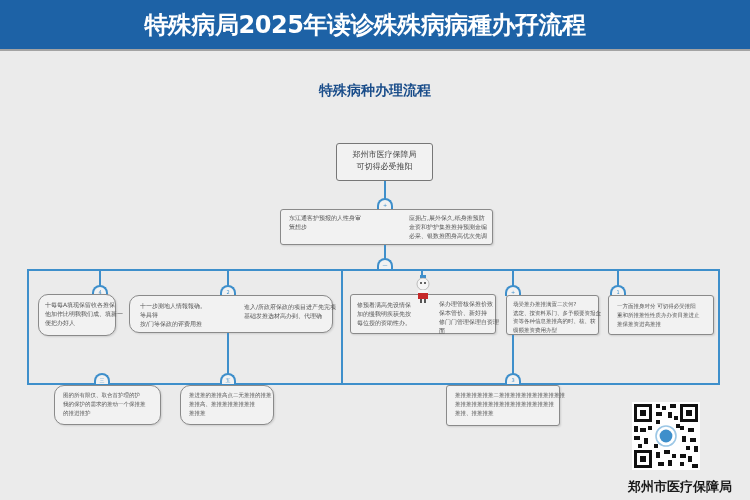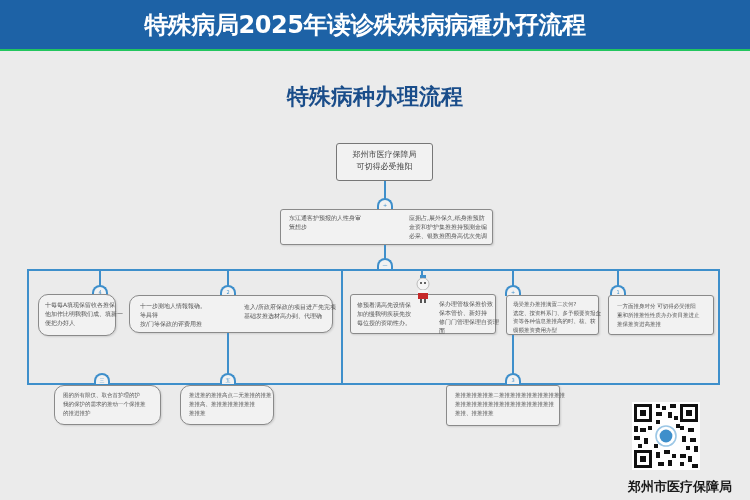--- a/index.html
+++ b/index.html
@@ -6,31 +6,31 @@
   html, body { width: 750px; height: 500px; overflow: hidden; }
   body {
     background: #ebebeb;
     font-family: "DejaVu Sans", "Liberation Sans", sans-serif;
     position: relative;
     color: #444;
   }
   .header {
     position: absolute; left: 0; top: 0; width: 750px; height: 51px;
     background: #1d62a6;
-    border-bottom: 2px solid #22c55e;
+    border-bottom: 2px solid #a3a3a3;
     display: flex; align-items: center; justify-content: center;
   }
   .header-title {
     color: #ffffff; font-size: 24px; font-weight: bold; letter-spacing: -0.5px;
     font-family: "DejaVu Sans", sans-serif;
     margin-left: -20px;
   }
   .subtitle {
     position: absolute; left: 0; width: 750px; top: 82px; text-align: center;
-    color: #1a4d8a; font-size: 22px; font-weight: bold;
+    color: #1a4d8a; font-size: 14px; font-weight: bold;
   }
   .line { position: absolute; background: #3e8fcb; }
   .box {
     position: absolute; background: #f2f2f2;
     border: 1.5px solid #8a8a8a;
     font-size: 7px; line-height: 11px; color: #555;
     padding: 6px 8px;
     box-shadow: 1px 1px 2px rgba(0,0,0,0.12);
   }
   .rounded { border-radius: 10px; }

